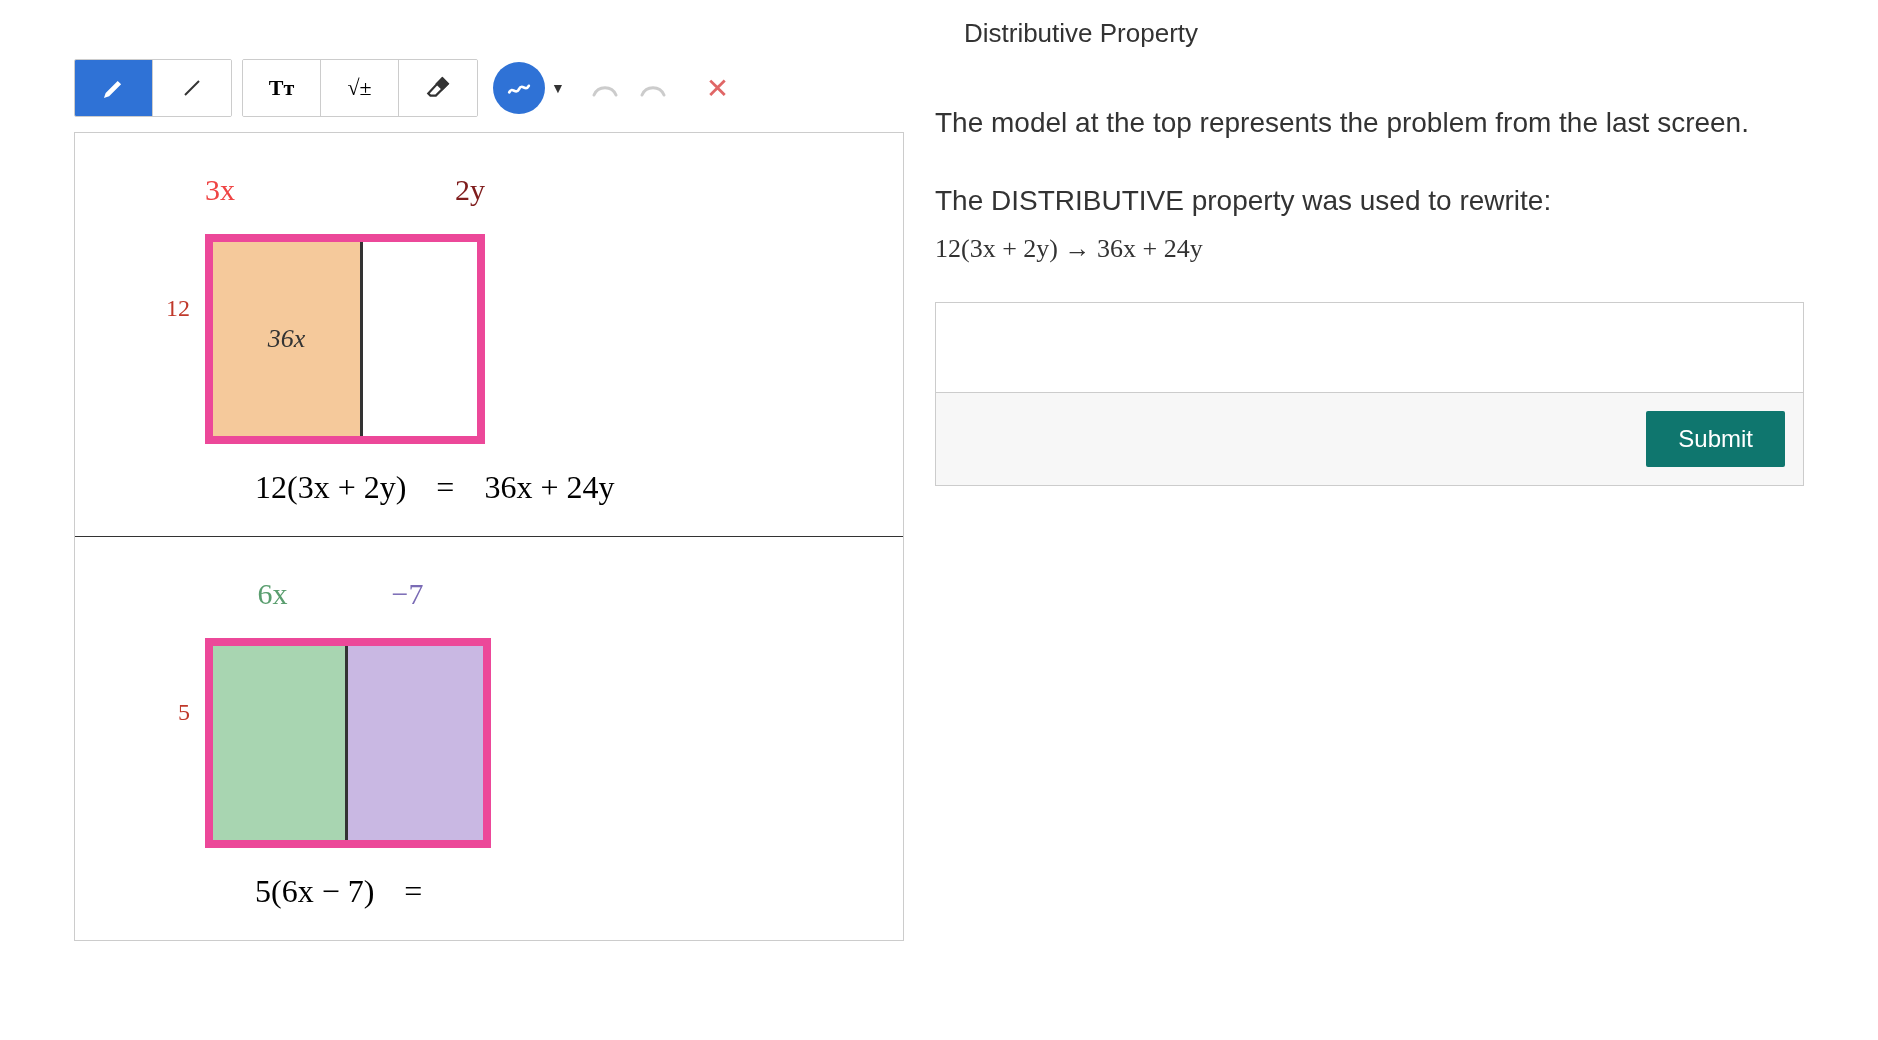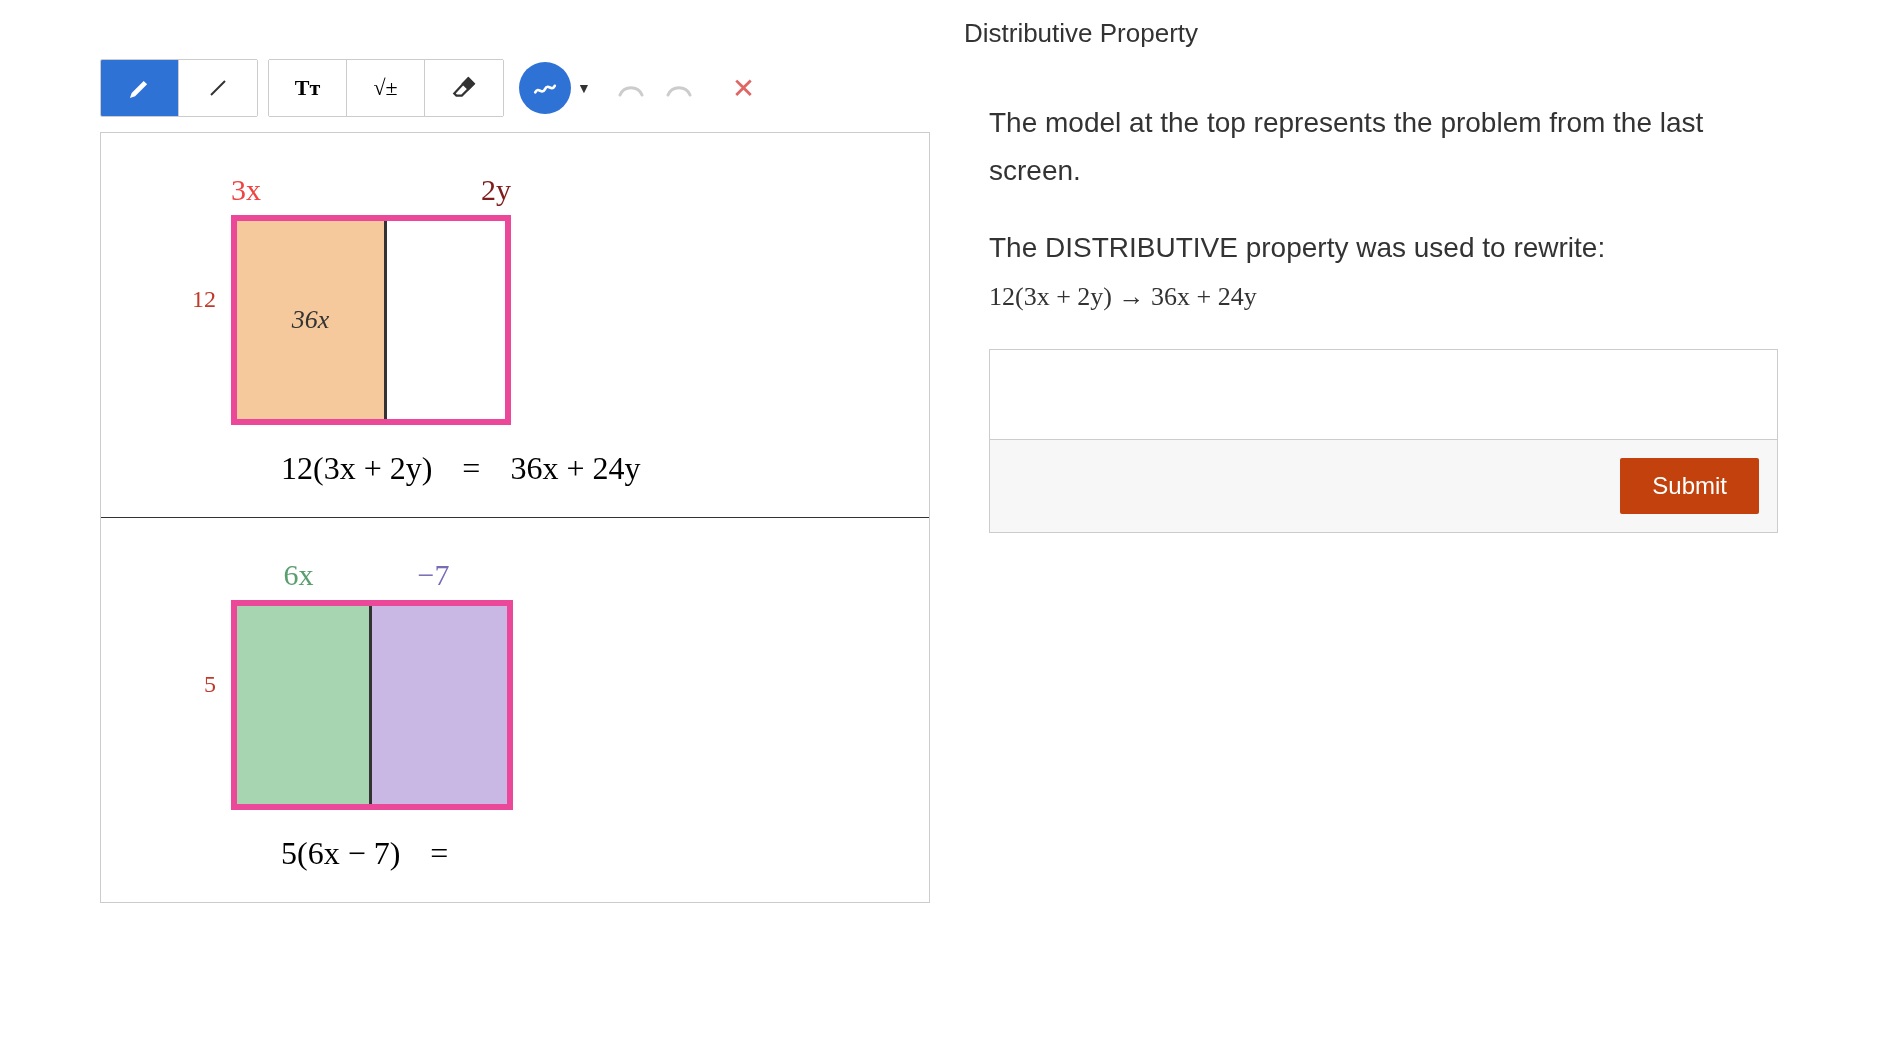--- a/index.html
+++ b/index.html
@@ -13,22 +13,22 @@
     .page-title {
       text-align: center;
       font-size: 26px;
       color: #333;
       font-weight: 400;
       padding: 18px 16px 10px 0;
       margin-left: 300px;
     }
     .container {
       display: flex;
-      padding: 0 100px;
-      gap: 59px;
+      padding: 0 74px;
+      gap: 31px;
     }
     .left-col {
       width: 830px;
     }
     .right-col {
       flex: 1;
       padding-top: 40px;
       font-size: 28px;
       color: #333;
       line-height: 1.7;
@@ -139,22 +139,23 @@
       font-size: 30px;
       font-style: italic;
       margin-bottom: 8px;
     }
     .top-labels .lab1 { width: 150px; text-align: left; color: #ef4444; }
     .top-labels .lab2 { width: 130px; text-align: right; color: #7f1d1d; }
     .top-labels .lab3 { width: 135px; text-align: center; color: #5a9e6f; }
     .top-labels .lab4 { width: 135px; text-align: center; color: #7a6bb5; }
     .rects {
       display: flex;
-      border: 6px solid #ec4899;
+      border: 8px solid #ec4899;
       height: 210px;
+      margin-top: 19px;
     }
     .rect {
       display: flex;
       align-items: center;
       justify-content: center;
       font-family: Georgia, 'Times New Roman', serif;
       font-size: 26px;
       font-style: italic;
       color: #333;
     }
@@ -193,21 +194,21 @@
       height: 90px;
       background: #fff;
       border-bottom: 1px solid #ccc;
     }
     .answer-footer {
       display: flex;
       justify-content: flex-end;
       padding: 18px;
     }
     .submit-btn {
-      background: #c2410c;
+      background: #0f766e;
       color: #fff;
       border: none;
       padding: 14px 32px;
       font-size: 24px;
       cursor: pointer;
       border-radius: 2px;
     }
     
     svg { display: block; }
   </style>

